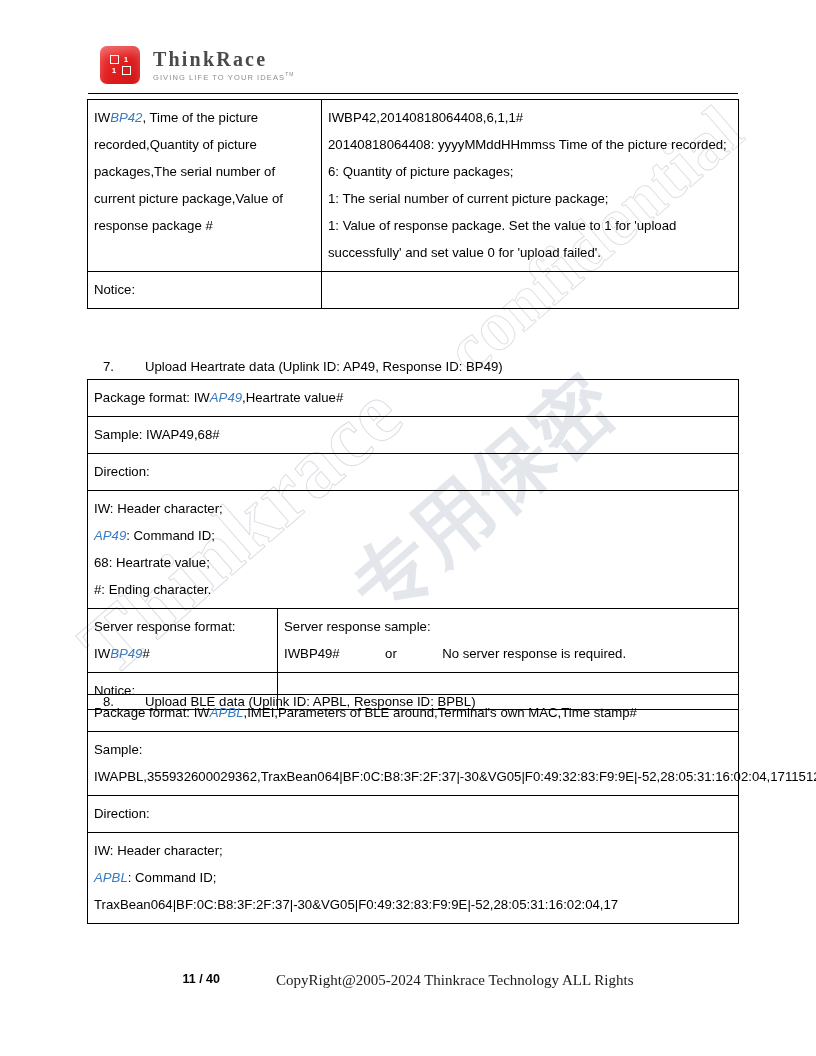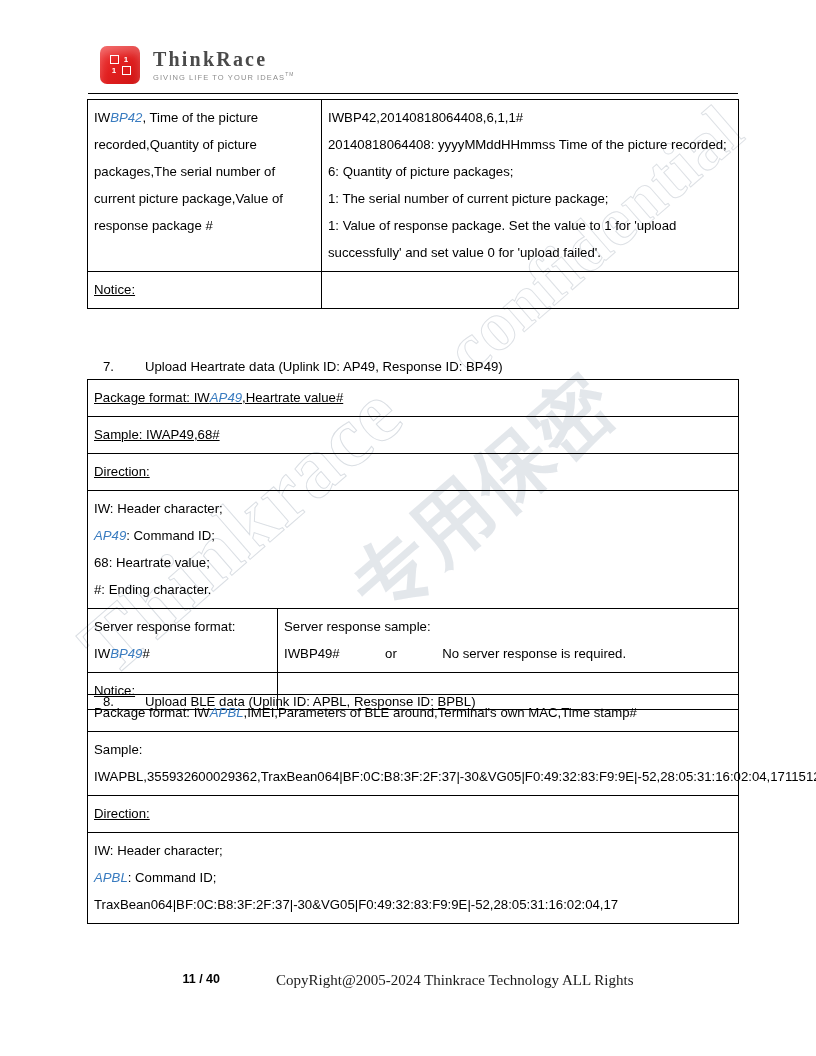--- a/index.html
+++ b/index.html
@@ -183,21 +183,21 @@
     padding-left: 16px;
     box-sizing: border-box;
   }
   .h7 { top: 357px; }
   .h8 { top: 692px; }
 
   .blue {
     color: #3a7cc0;
     font-style: italic;
   }
-  .short-row td { line-height: 26px; text-decoration: underline; }
+  .short-row td { line-height: 26px; }
 
   .nowrap { white-space: nowrap; }
 
   
   .footer {
     position: absolute;
     left: 0;
     top: 972px;
     width: 816px;
     z-index: 10;

